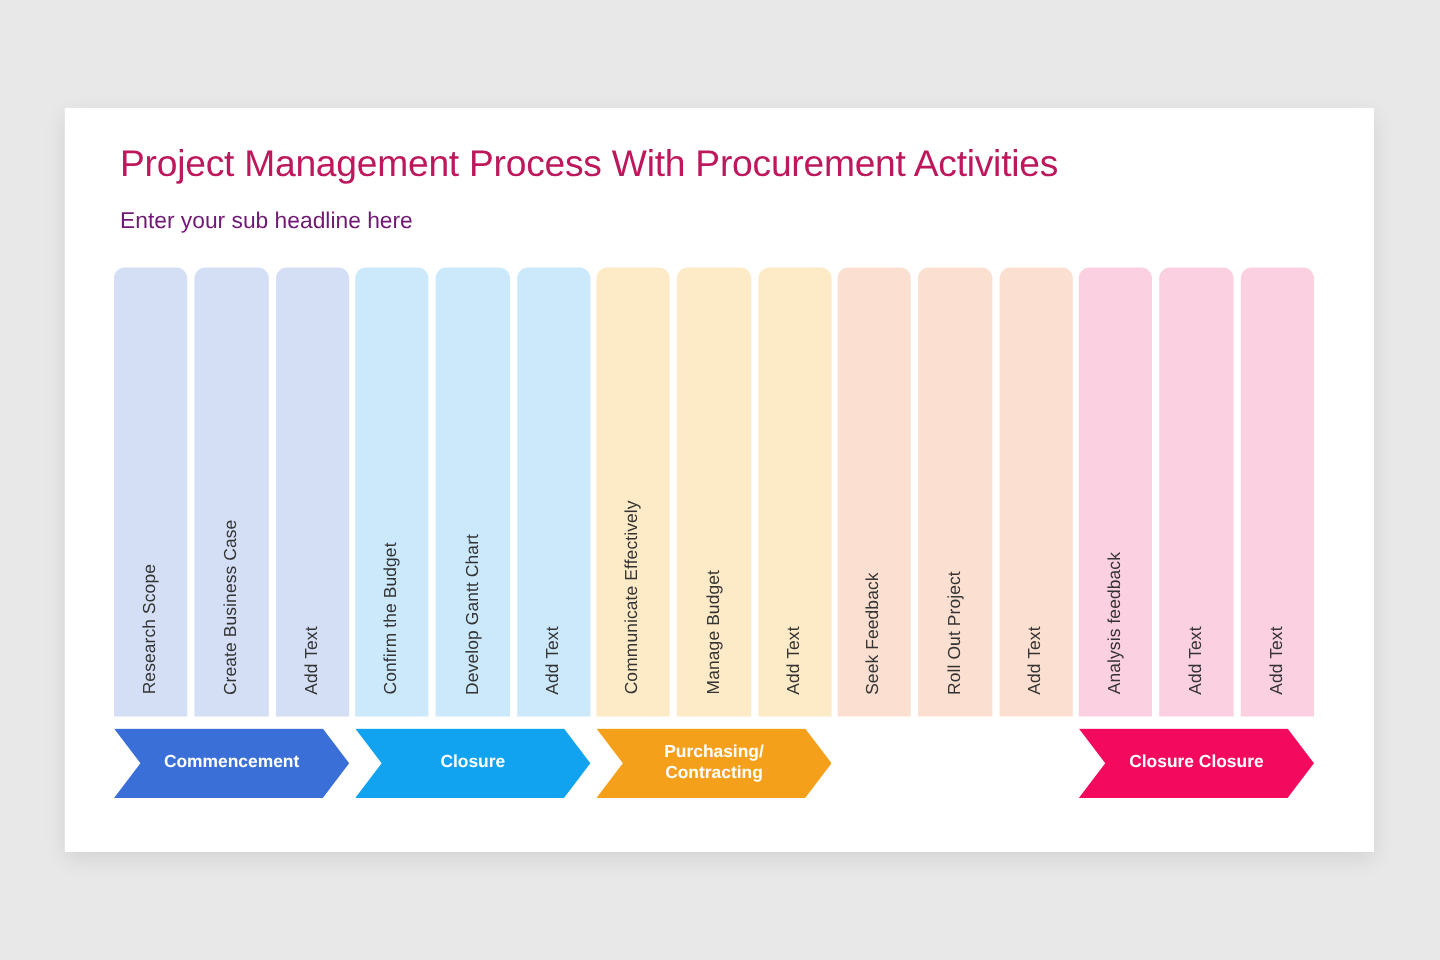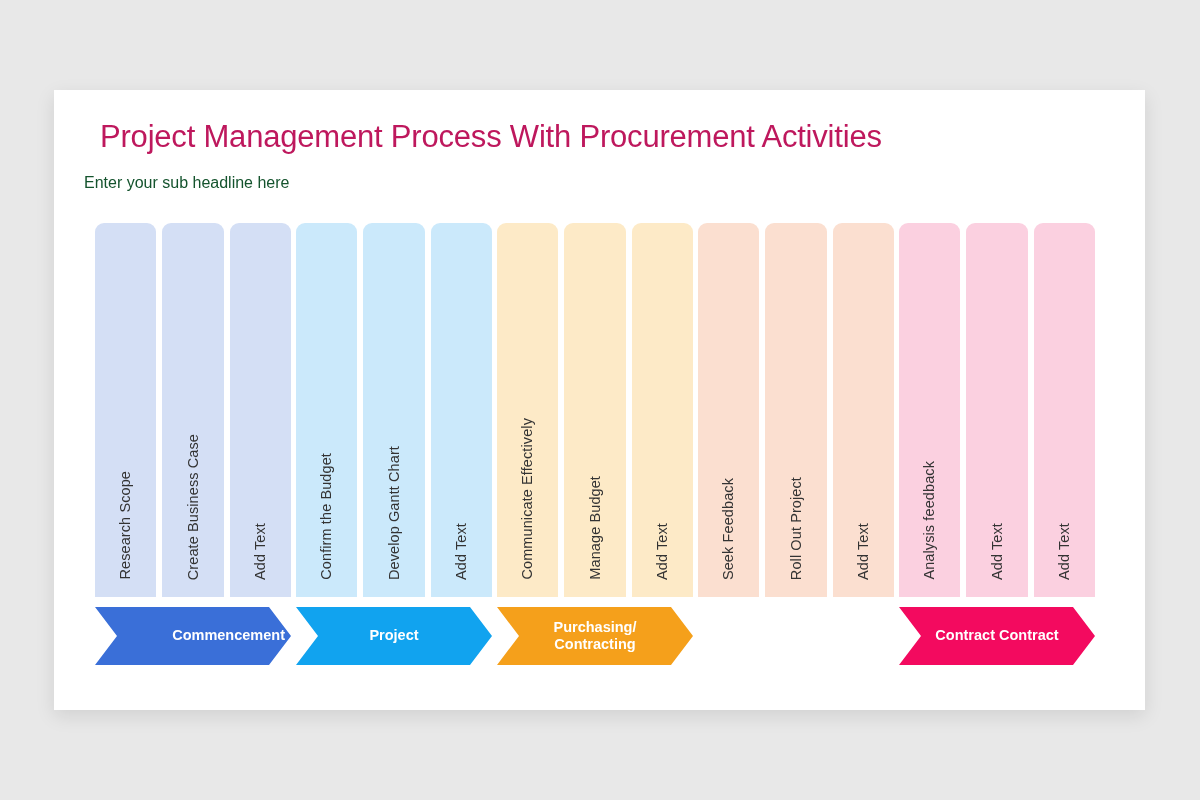--- a/index.html
+++ b/index.html
@@ -30,25 +30,25 @@
     top: 29px;
     font-size: 31px;
     font-weight: 400;
     color: #be185d;
     letter-spacing: -0.2px;
     white-space: nowrap;
   }
 
   #page-subtitle {
     position: absolute;
-    left: 30px;
+    left: 46px;
     top: 84px;
-    font-size: 16px;
+    font-size: 19px;
     font-weight: 400;
-    color: #14532d;
+    color: #701a75;
     white-space: nowrap;
   }
 
   #diagram {
     position: absolute;
     left: 41px;
     top: 133px;
     width: 1000px;
     height: 442px;
   }
@@ -109,21 +109,20 @@
     color: #ffffff;
     font-size: 14.5px;
     font-weight: bold;
     text-align: center;
     line-height: 1.2;
     clip-path: polygon(0 0, calc(100% - 22px) 0, 100% 50%, calc(100% - 22px) 100%, 0 100%, 22px 50%);
   }
 
   .arrow.first {
     clip-path: polygon(0 0, calc(100% - 22px) 0, 100% 50%, calc(100% - 22px) 100%, 0 100%, 22px 50%);
-    justify-content: flex-end;
   }
 
   .arrow-label {
     padding: 0 6px;
     white-space: pre-line;
   }
 </style>
 </head>
 <body style="background: rgb(232, 232, 232);">
 
@@ -155,21 +154,21 @@
             <div class="col-text-wrap"><span class="vtext">Confirm the Budget</span></div>
           </div>
           <div class="column" style="background: rgb(203, 233, 251);">
             <div class="col-text-wrap"><span class="vtext">Develop Gantt Chart</span></div>
           </div>
           <div class="column" style="background: rgb(203, 233, 251);">
             <div class="col-text-wrap"><span class="vtext">Add Text</span></div>
           </div>
         </div>
         <div class="arrow" style="background: rgb(17, 163, 239);">
-          <div class="arrow-label">Project</div>
+          <div class="arrow-label">Closure</div>
         </div>
       </div>
       <div class="stage" style="left: 402px;">
         <div class="columns">
           <div class="column" style="background: rgb(253, 234, 199);">
             <div class="col-text-wrap"><span class="vtext">Communicate Effectively</span></div>
           </div>
           <div class="column" style="background: rgb(253, 234, 199);">
             <div class="col-text-wrap"><span class="vtext">Manage Budget</span></div>
           </div>
@@ -201,18 +200,18 @@
             <div class="col-text-wrap"><span class="vtext">Analysis feedback</span></div>
           </div>
           <div class="column" style="background: rgb(251, 208, 224);">
             <div class="col-text-wrap"><span class="vtext">Add Text</span></div>
           </div>
           <div class="column" style="background: rgb(251, 208, 224);">
             <div class="col-text-wrap"><span class="vtext">Add Text</span></div>
           </div>
         </div>
         <div class="arrow" style="background: rgb(243, 10, 95);">
-          <div class="arrow-label">Contract Contract</div>
+          <div class="arrow-label">Closure Closure</div>
         </div>
       </div>
     </div>
 
 </div>
 
 </body></html>

